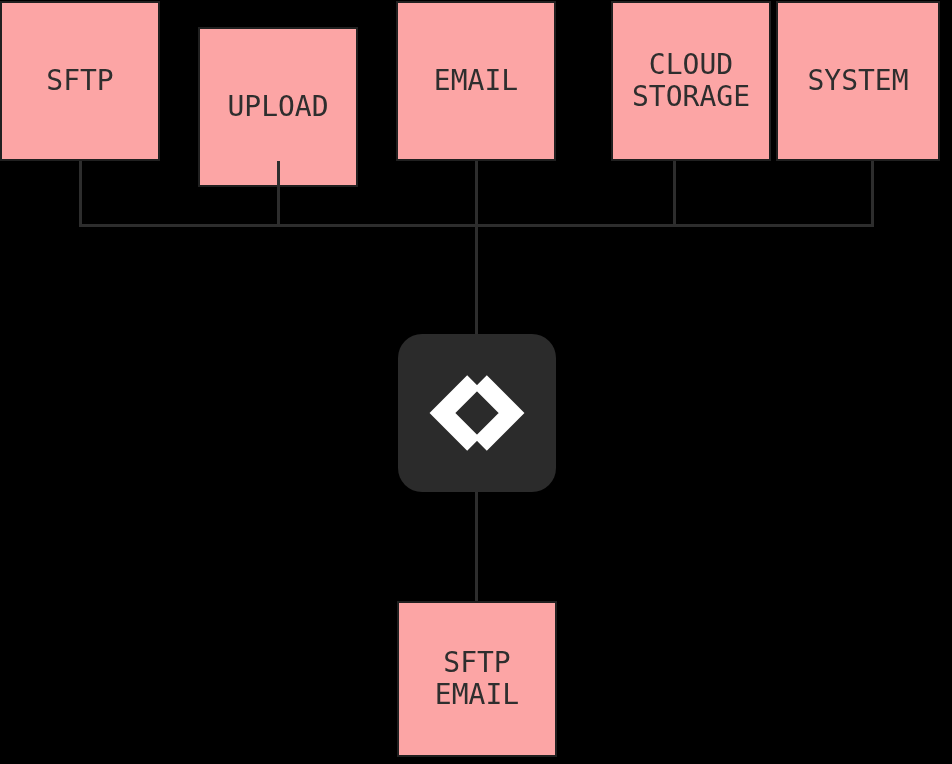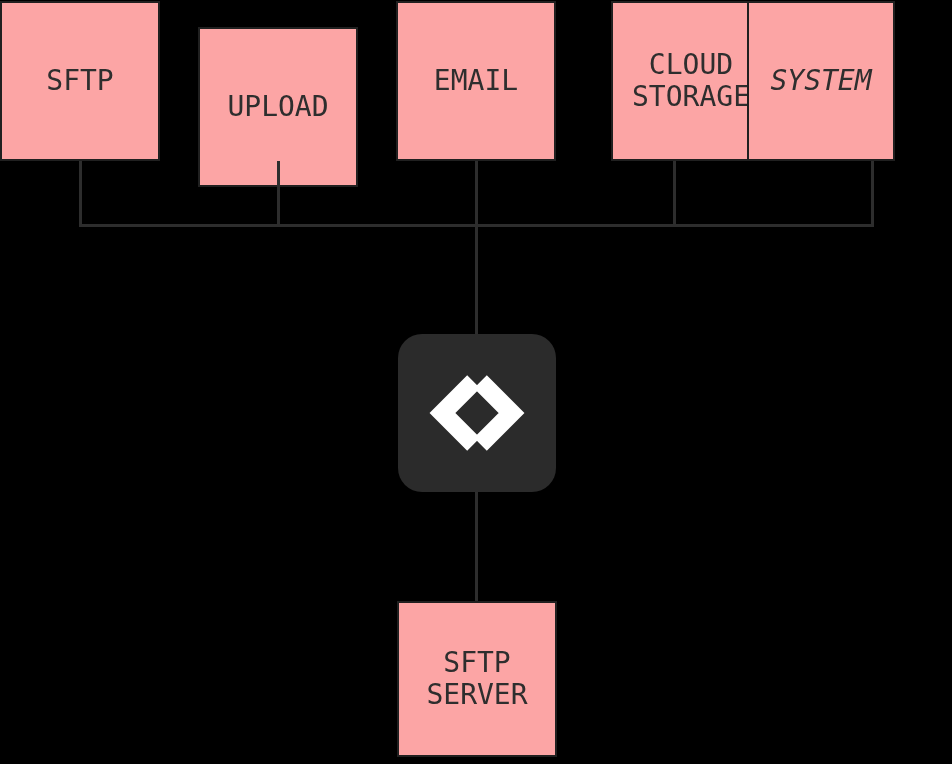--- a/index.html
+++ b/index.html
@@ -51,21 +51,21 @@
     justify-content: center;
   }
   .hub svg {
     display: block;
   }
   
   .src-0 { left: 0px;   top: 1px; width: 160px; height: 160px; }
   .src-1 { left: 198px; top: 1px; width: 160px; height: 160px; margin-top: 26px; }
   .src-2 { left: 396px; top: 1px; width: 160px; height: 160px; }
   .src-3 { left: 592px; top: 1px; width: 160px; height: 160px; margin-left: 19px; }
-  .src-4 { left: 747px; top: 1px; width: 148px; height: 160px; font-style: italic; }
+  .src-4 { left: 776px; top: 1px; width: 164px; height: 160px; }
   .target-node { left: 397px; top: 601px; width: 160px; height: 156px; }
   
   .stub-0 { left: 78.5px;  top: 161px; width: 3px; height: 66px; }
   .stub-1 { left: 276.5px; top: 161px; width: 3px; height: 66px; }
   .stub-2 { left: 474.5px; top: 161px; width: 3px; height: 173px; }
   .stub-3 { left: 672.5px; top: 161px; width: 3px; height: 66px; }
   .stub-4 { left: 870.5px; top: 161px; width: 3px; height: 66px; }
   .bus    { left: 78.5px;  top: 224px; width: 795px; height: 3px; }
   .drop   { left: 474.5px; top: 492px; width: 3px; height: 109px; }
 </style>
@@ -99,16 +99,16 @@
   <div class="line drop"></div>
 
   <div class="hub">
     <svg width="100" height="96" viewBox="0 0 100 100">
       <path d="M 46.5 17.5 L 14 50 L 46.5 82.5" fill="none" stroke="#ffffff" stroke-width="19" stroke-linecap="butt" stroke-linejoin="miter"></path>
       <path d="M 53.5 17.5 L 86 50 L 53.5 82.5" fill="none" stroke="#ffffff" stroke-width="19" stroke-linecap="butt" stroke-linejoin="miter"></path>
     </svg>
   </div>
 
   <div class="node target-node">
-    <span class="label">SFTP SERVER</span>
+    <span class="label">SFTP EMAIL</span>
   </div>
 
 </div>
 
 </body></html>

